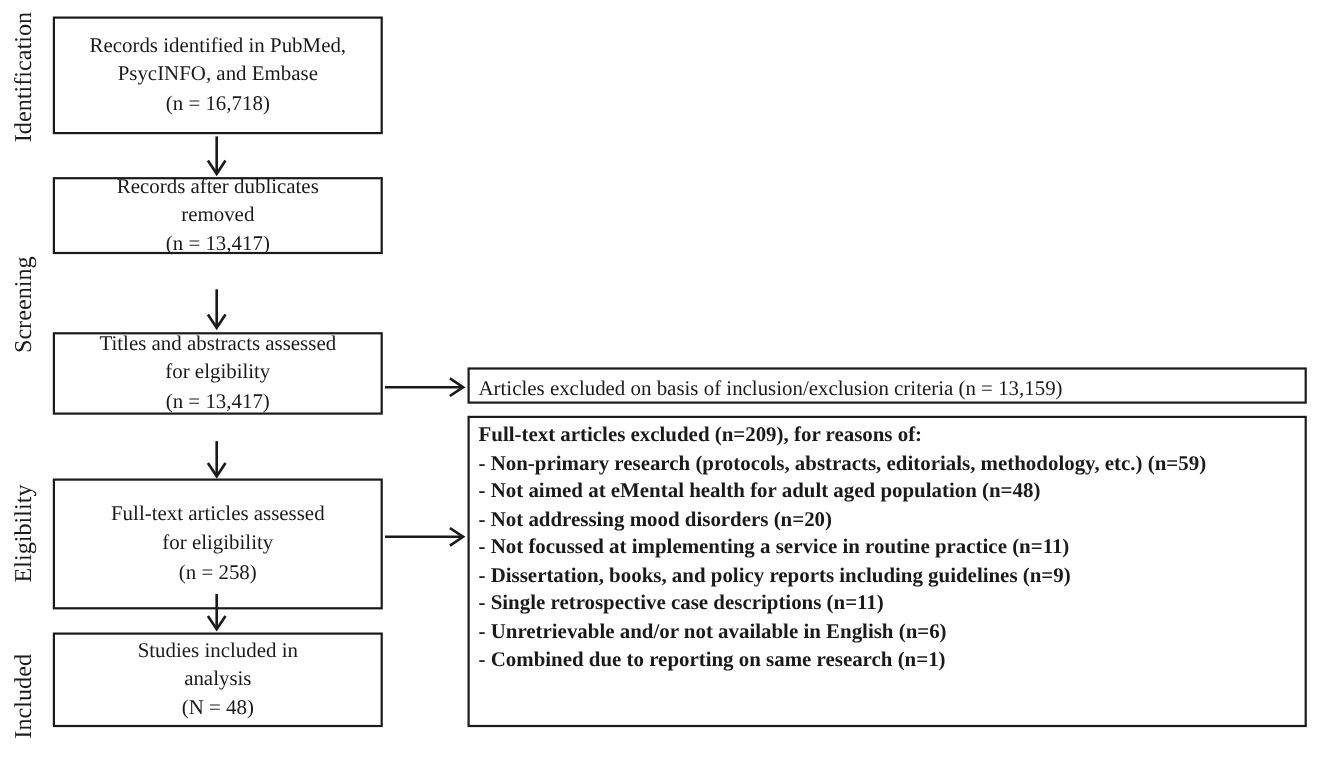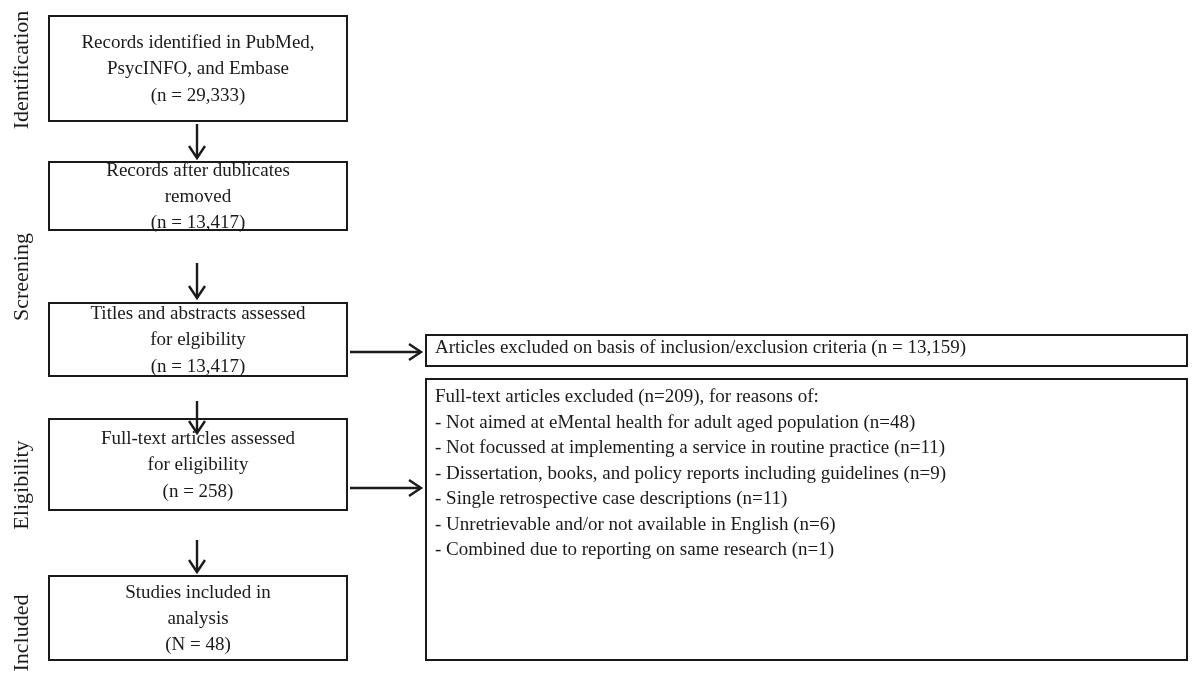--- a/index.html
+++ b/index.html
@@ -44,62 +44,64 @@
     position: absolute;
     left: 425px;
     width: 763px;
     border: 2px solid #1a1a1a;
     background: #ffffff;
     box-sizing: border-box;
     font-size: 19px;
   }
   .excl-box.single {
     display: flex;
-    align-items: flex-start;
+    align-items: flex-end;
     padding-left: 8px;
   }
   .excl-box.multi {
     padding: 3px 8px 2px 8px;
   }
-  .excl-line { line-height: 25.5px; white-space: nowrap; }
+  .excl-line { line-height: 25.5px; white-space: nowrap; font-weight: bold; }
   svg.arrows { position: absolute; left: 0; top: 0; pointer-events: none; }
 </style>
 </head>
 <body>
 
 <div class="canvas">
 
   <div class="stage-label" style="top:55px">Identification</div>
   <div class="stage-label" style="top:262px">Screening</div>
   <div class="stage-label" style="top:470px">Eligibility</div>
   <div class="stage-label" style="top:618px">Included</div>
 
   <div class="flow-box" style="top:15px;  height:107px">Records identified in PubMed,
 PsycINFO, and Embase
-(n = 29,333)</div>
+(n = 16,718)</div>
   <div class="flow-box" style="top:161px; height:70px">Records after dublicates
 removed
 (n = 13,417)</div>
   <div class="flow-box" style="top:302px; height:75px">Titles and abstracts assessed
 for elgibility
 (n = 13,417)</div>
-  <div class="flow-box" style="top:418px; height:93px">Full-text articles assessed
+  <div class="flow-box" style="top:435px; height:119px">Full-text articles assessed
 for eligibility
 (n = 258)</div>
   <div class="flow-box" style="top:575px; height:86px">Studies included in
 analysis
 (N = 48)</div>
 
   <div class="excl-box single" style="top:334px; height:33px">
     <span>Articles excluded on basis of inclusion/exclusion criteria (n = 13,159)</span>
   </div>
 
   <div class="excl-box multi" style="top:378px; height:283px">
     <div class="excl-line">Full-text articles excluded (n=209), for reasons of:</div>
+    <div class="excl-line">- Non-primary research (protocols, abstracts, editorials, methodology, etc.) (n=59)</div>
     <div class="excl-line">- Not aimed at eMental health for adult aged population (n=48)</div>
+    <div class="excl-line">- Not addressing mood disorders (n=20)</div>
     <div class="excl-line">- Not focussed at implementing a service in routine practice (n=11)</div>
     <div class="excl-line">- Dissertation, books, and policy reports including guidelines (n=9)</div>
     <div class="excl-line">- Single retrospective case descriptions (n=11)</div>
     <div class="excl-line">- Unretrievable and/or not available in English (n=6)</div>
     <div class="excl-line">- Combined due to reporting on same research (n=1)</div>
   </div>
 
   <svg class="arrows" width="1200" height="688" viewBox="0 0 1200 688" stroke="#1a1a1a" stroke-width="2.4" fill="none">
     <g>
       <line x1="197" y1="124" x2="197" y2="158"></line>

